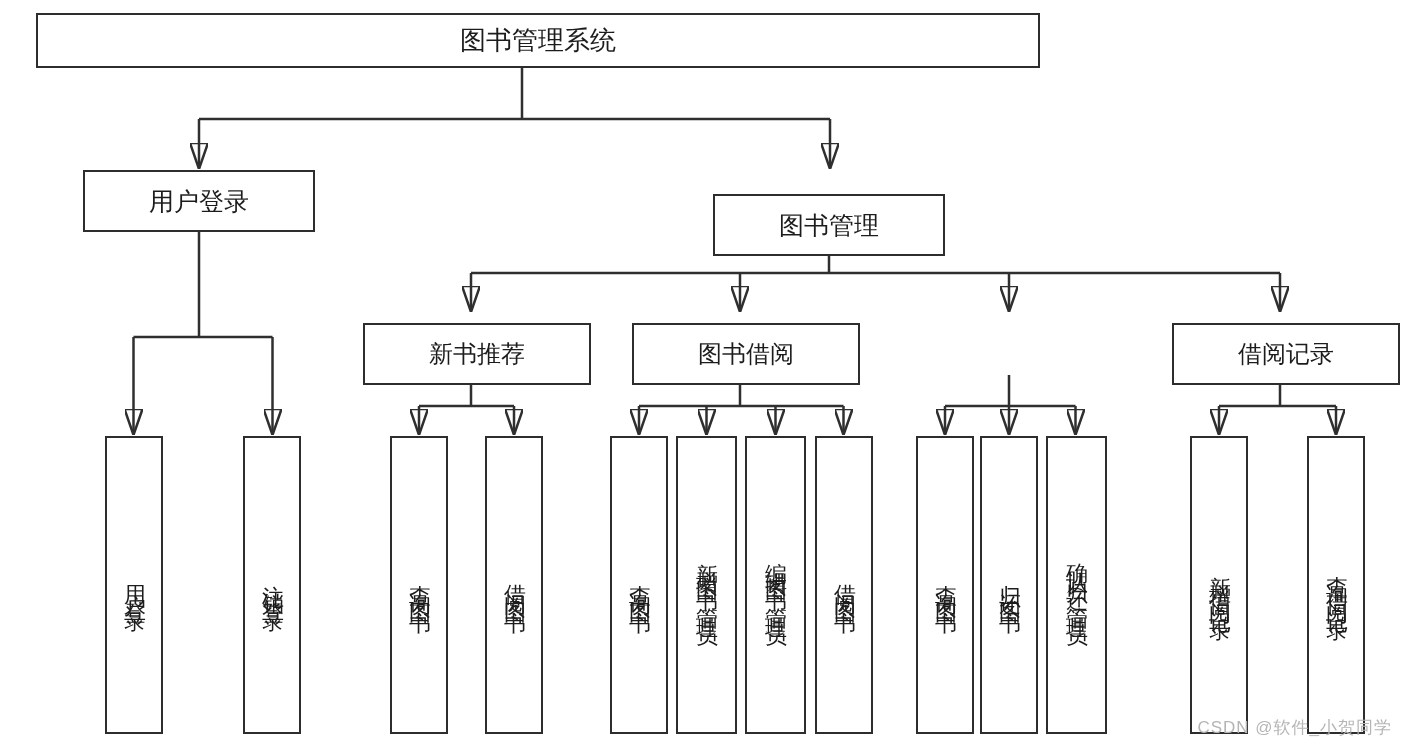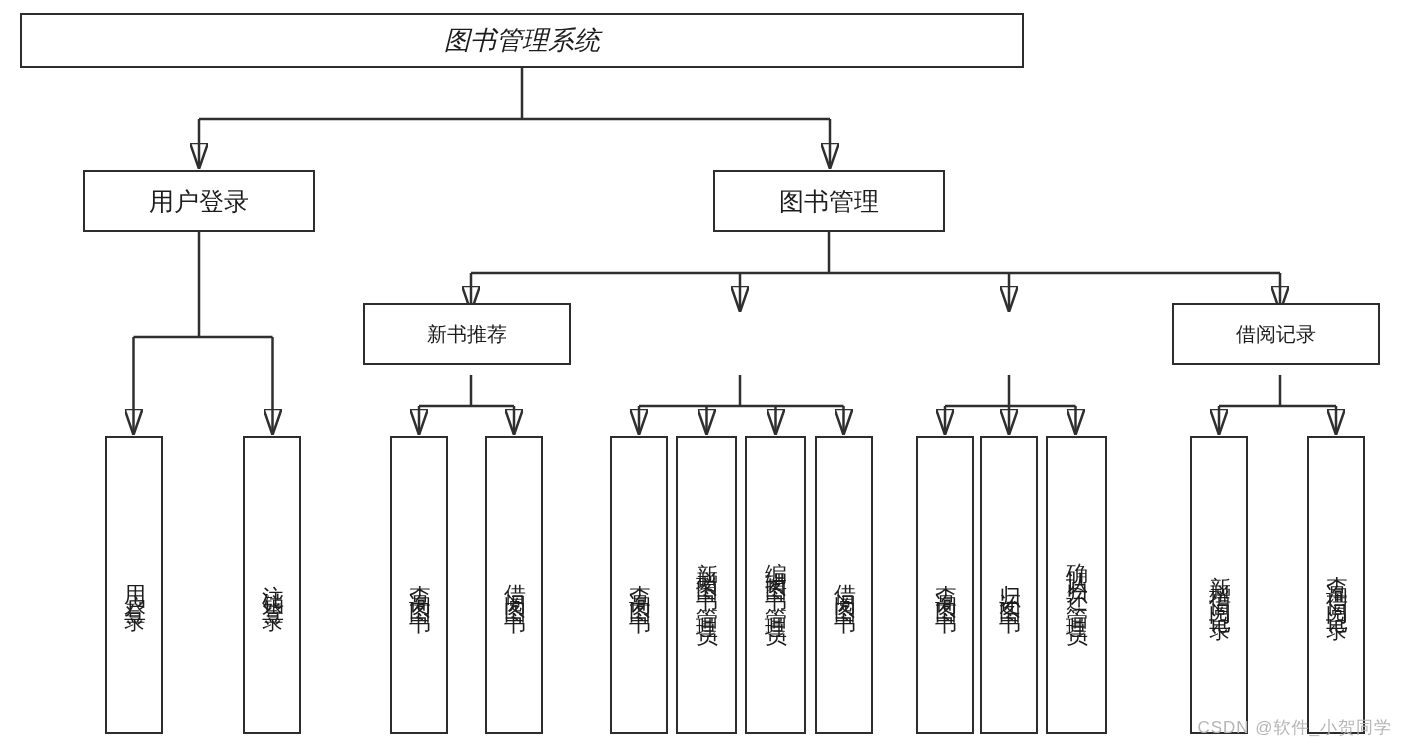--- a/index.html
+++ b/index.html
@@ -36,34 +36,33 @@
     color: #1c1c1c;
     z-index: 2;
   }
   .hnode {
     display: flex;
     align-items: center;
     justify-content: center;
     white-space: nowrap;
   }
   .root-node {
-    left: 20px; top: 13px;
+    left: 36px; top: 13px;
     width: 1004px; height: 55px;
     font-size: 26px;
-    font-style: italic;
   }
   .l2-node {
     top: 170px;
     width: 232px; height: 62px;
     font-size: 25px;
   }
   .l3-node {
-    top: 303px;
-    width: 208px; height: 62px;
-    font-size: 20px;
+    top: 323px;
+    width: 228px; height: 62px;
+    font-size: 24px;
   }
   .leaf {
     top: 436px;
     height: 298px;
     width: 58px;
     writing-mode: vertical-rl;
     text-align: center;
     font-size: 22px;
     letter-spacing: 9px;
     line-height: 52px;
@@ -122,23 +121,24 @@
     <path d="M1075.5,406 V433" marker-end="url(#arw)"></path>
 
     <path d="M1280,375 V406 M1219,406 H1336"></path>
     <path d="M1219,406 V433" marker-end="url(#arw)"></path>
     <path d="M1336,406 V433" marker-end="url(#arw)"></path>
   </svg>
 
   <div class="node hnode root-node">图书管理系统</div>
 
   <div class="node hnode l2-node" style="left:83px;">用户登录</div>
-  <div class="node hnode l2-node" style="left:713px;">图书管理</div>
+  <div class="node hnode l2-node" style="left:713px;margin-top:24px;">图书管理</div>
 
   <div class="node hnode l3-node" style="left:363px;">新书推荐</div>
+  <div class="node hnode l3-node" style="left:632px;">图书借阅</div>
   <div class="node hnode l3-node" style="left:1172px;">借阅记录</div>
 
   <div class="node leaf" style="left:105px;">用户登录</div>
   <div class="node leaf" style="left:243px;">注销登录</div>
 
   <div class="node leaf" style="left:390px;">查询图书</div>
   <div class="node leaf" style="left:485px;">借阅图书</div>
 
   <div class="node leaf" style="left:610px;">查询图书</div>
   <div class="node leaf wide" style="left:676px;">新增图书（管理员）</div>

